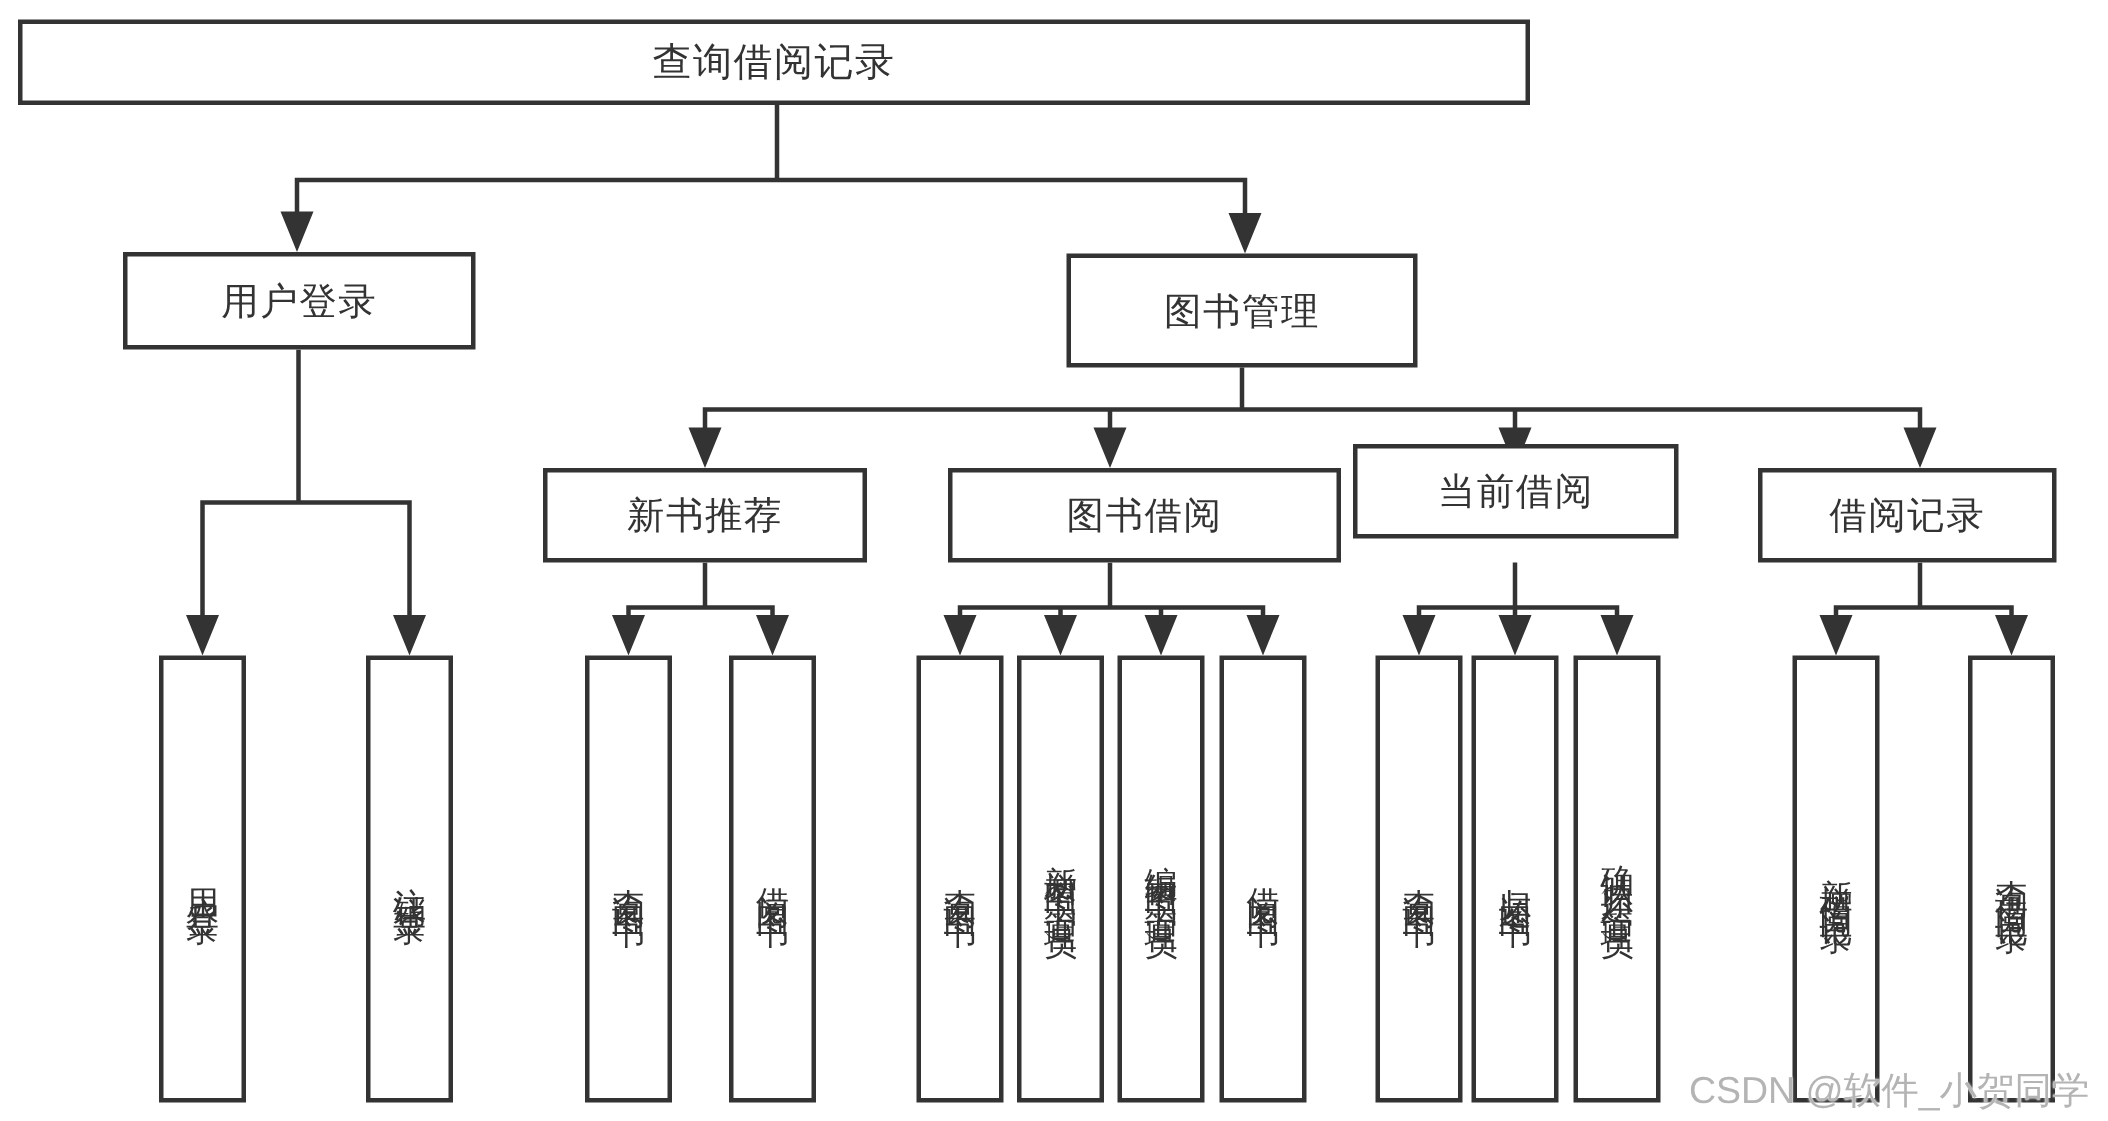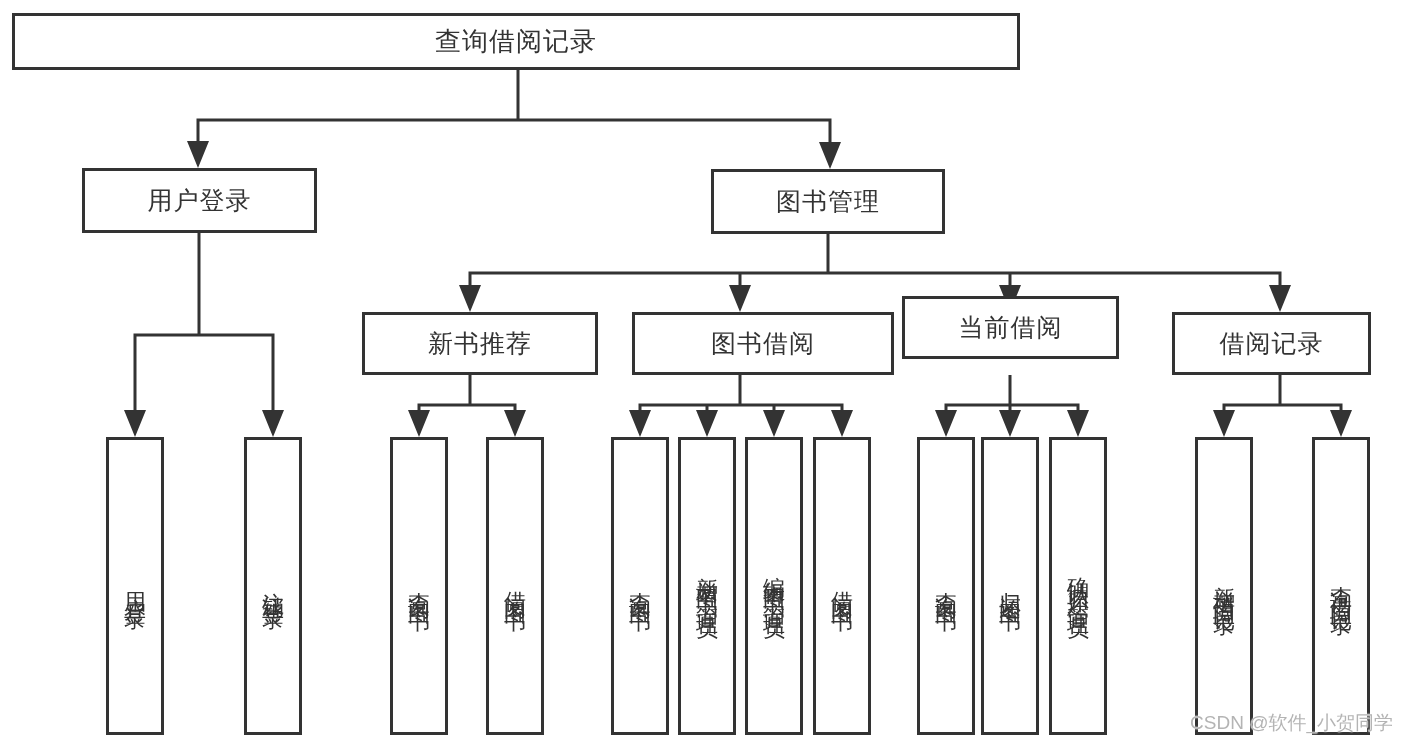--- a/index.html
+++ b/index.html
@@ -39,21 +39,21 @@
     font-size:22px;
     letter-spacing:6px;
     line-height:1;
     color:#333;
   }
   #watermark{
     position:absolute;
     right:12px;top:710px;
     width:420px;
     text-align:right;
-    font-size:19px;
+    font-size:25px;
     color:#b4b4b4;
     text-shadow:0 0 2px #fff,0 0 1px #fff;
     z-index:3;
     white-space:nowrap;
   }
 </style>
 </head>
 <body>
 
 <div id="stage">
@@ -86,23 +86,23 @@
       M935,410 L957,410 L946,437 Z
       M999,410 L1021,410 L1010,437 Z
       M1067,410 L1089,410 L1078,437 Z
       M1213,410 L1235,410 L1224,437 Z
       M1330,410 L1352,410 L1341,437 Z"></path>
   </svg>
 
   <div class="hbox title" style="left:12px;top:13px;width:1008px;height:57px">查询借阅记录</div>
 
   <div class="hbox" style="left:82px;top:168px;width:235px;height:65px">用户登录</div>
-  <div class="hbox" style="left:711px;top:169px;width:234px;height:65px">图书管理</div>
+  <div class="hbox" style="left:711px;top:169px;width:234px;height:76px">图书管理</div>
 
-  <div class="hbox" style="left:362px;top:312px;width:236px;height:63px">新书推荐</div>
+  <div class="hbox" style="left:362px;top:312px;width:216px;height:63px">新书推荐</div>
   <div class="hbox" style="left:632px;top:312px;width:262px;height:63px">图书借阅</div>
   <div class="hbox" style="left:902px;top:296px;width:217px;height:63px">当前借阅</div>
   <div class="hbox" style="left:1172px;top:312px;width:199px;height:63px">借阅记录</div>
 
   <div class="vbox" style="left:106px">
     <span class="vtext">用户登录</span>
   </div>
   <div class="vbox" style="left:244px">
     <span class="vtext">注销登录</span>
   </div>

